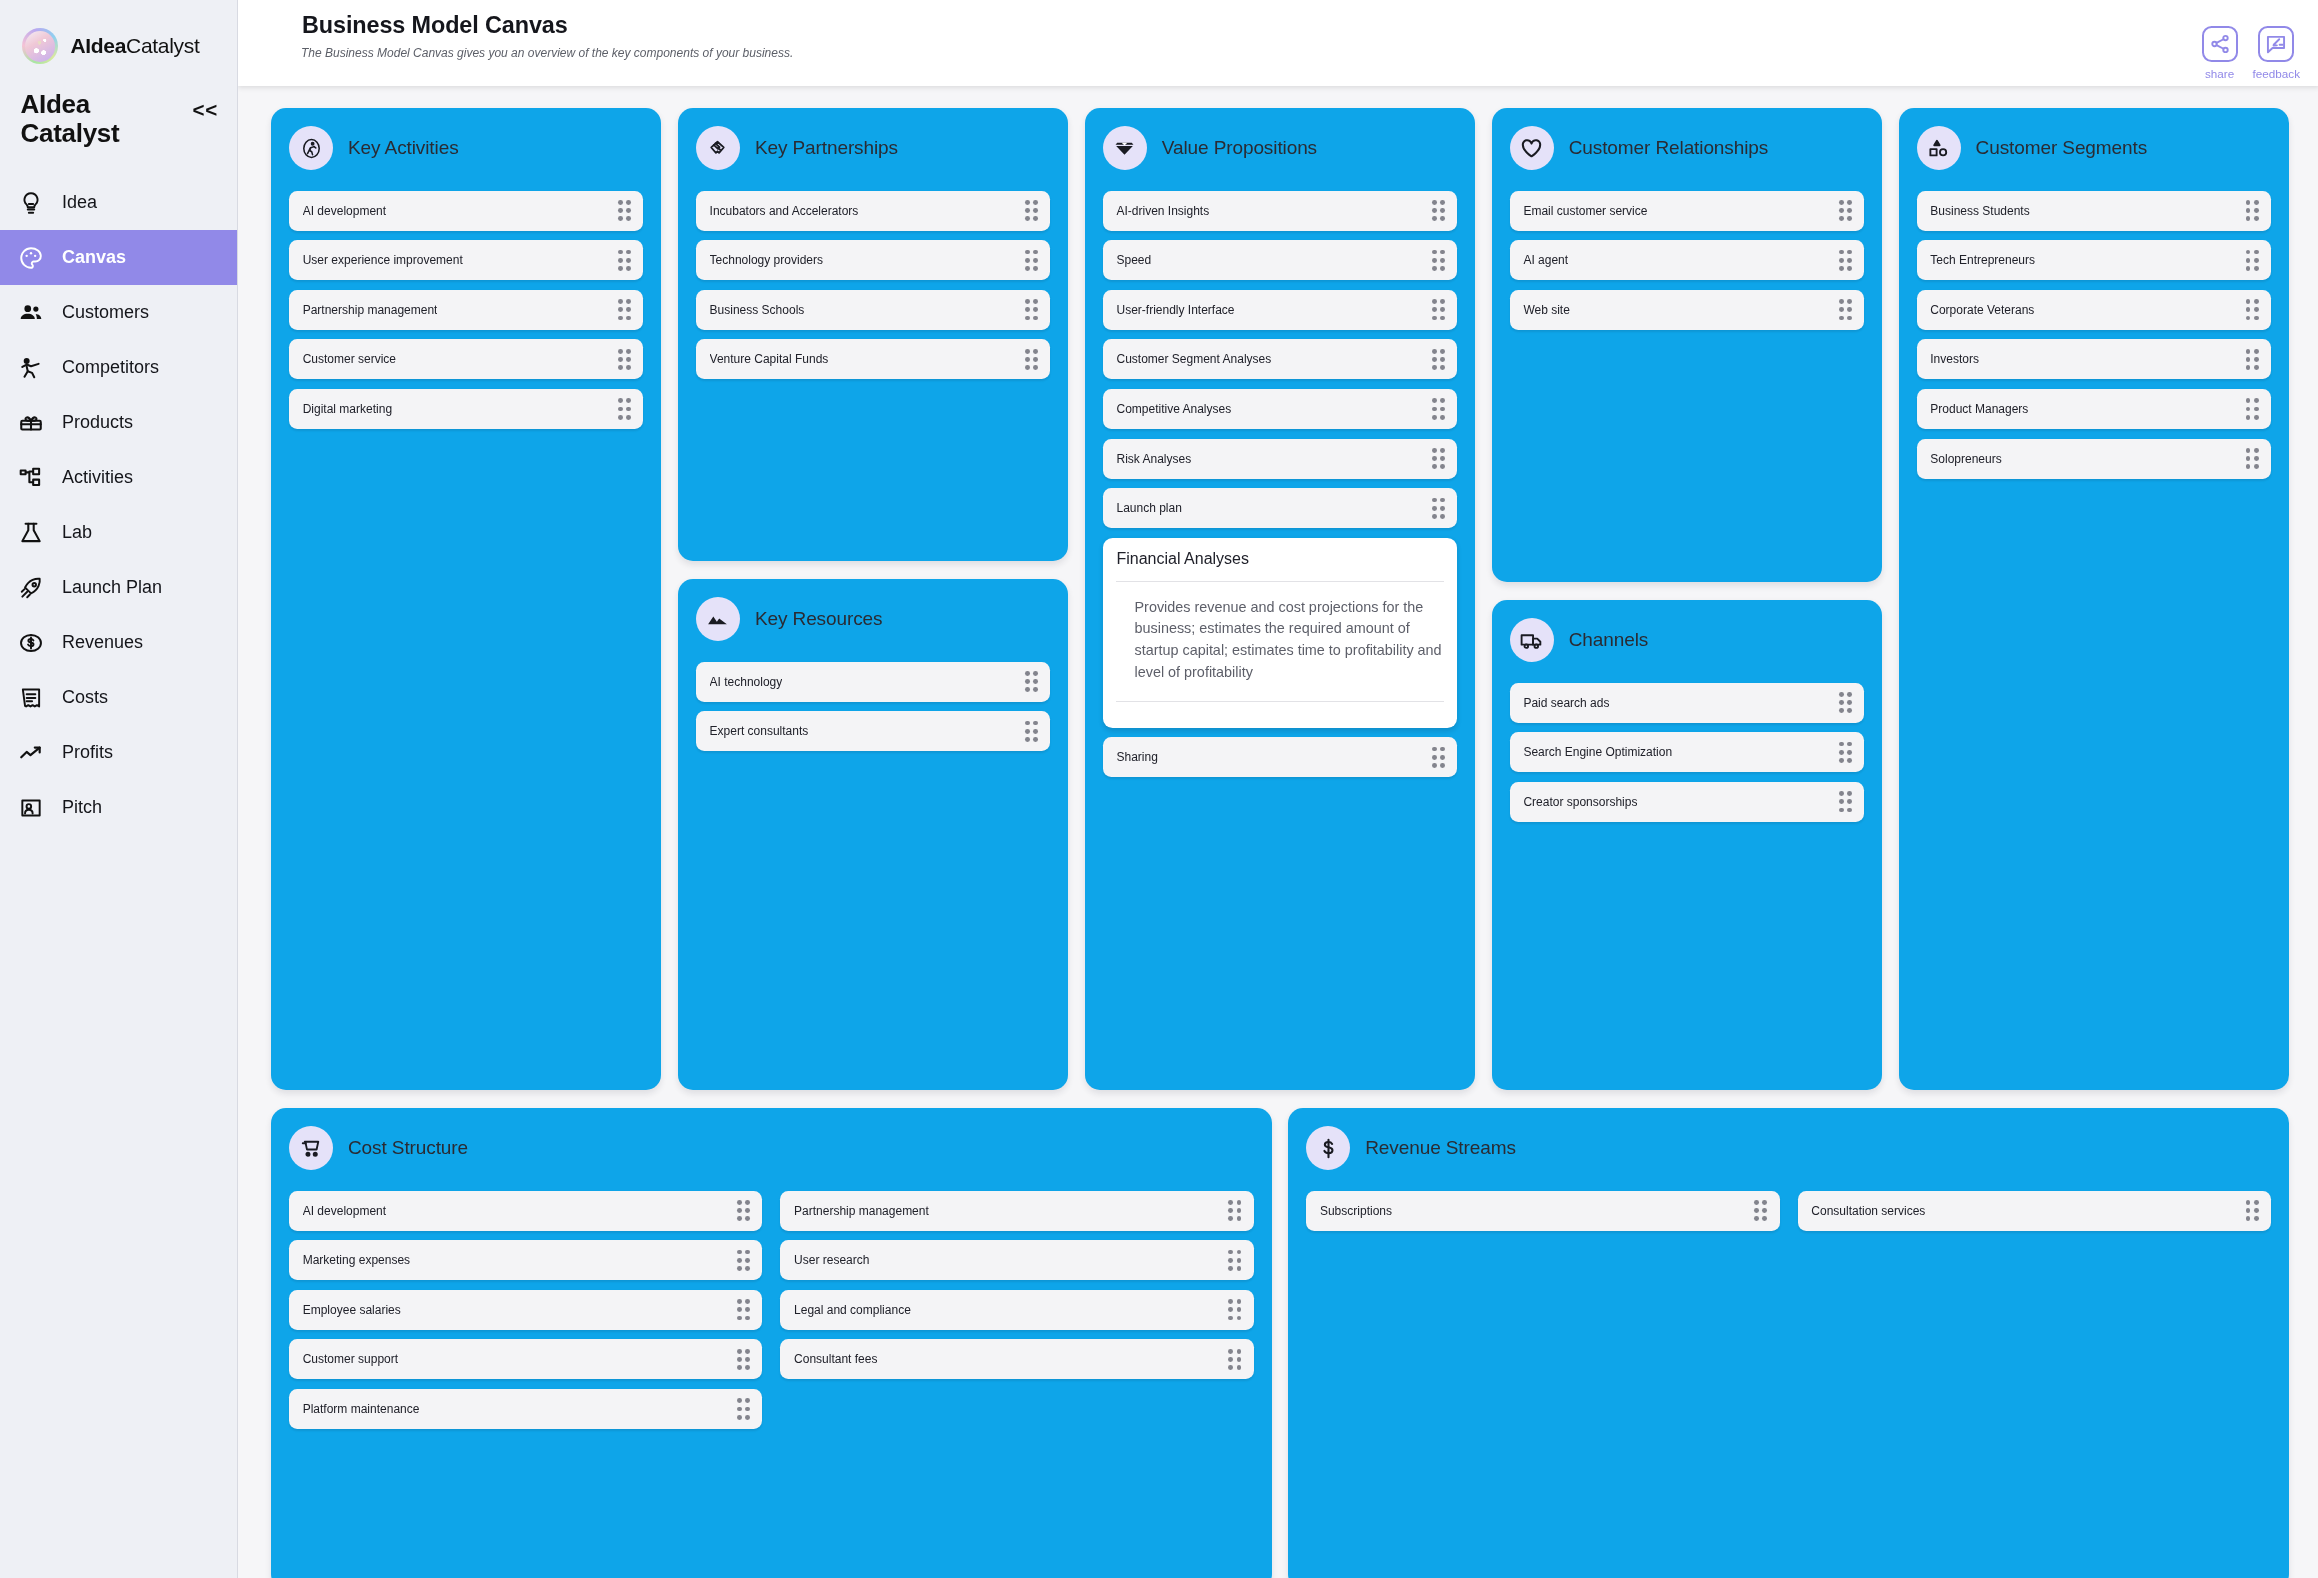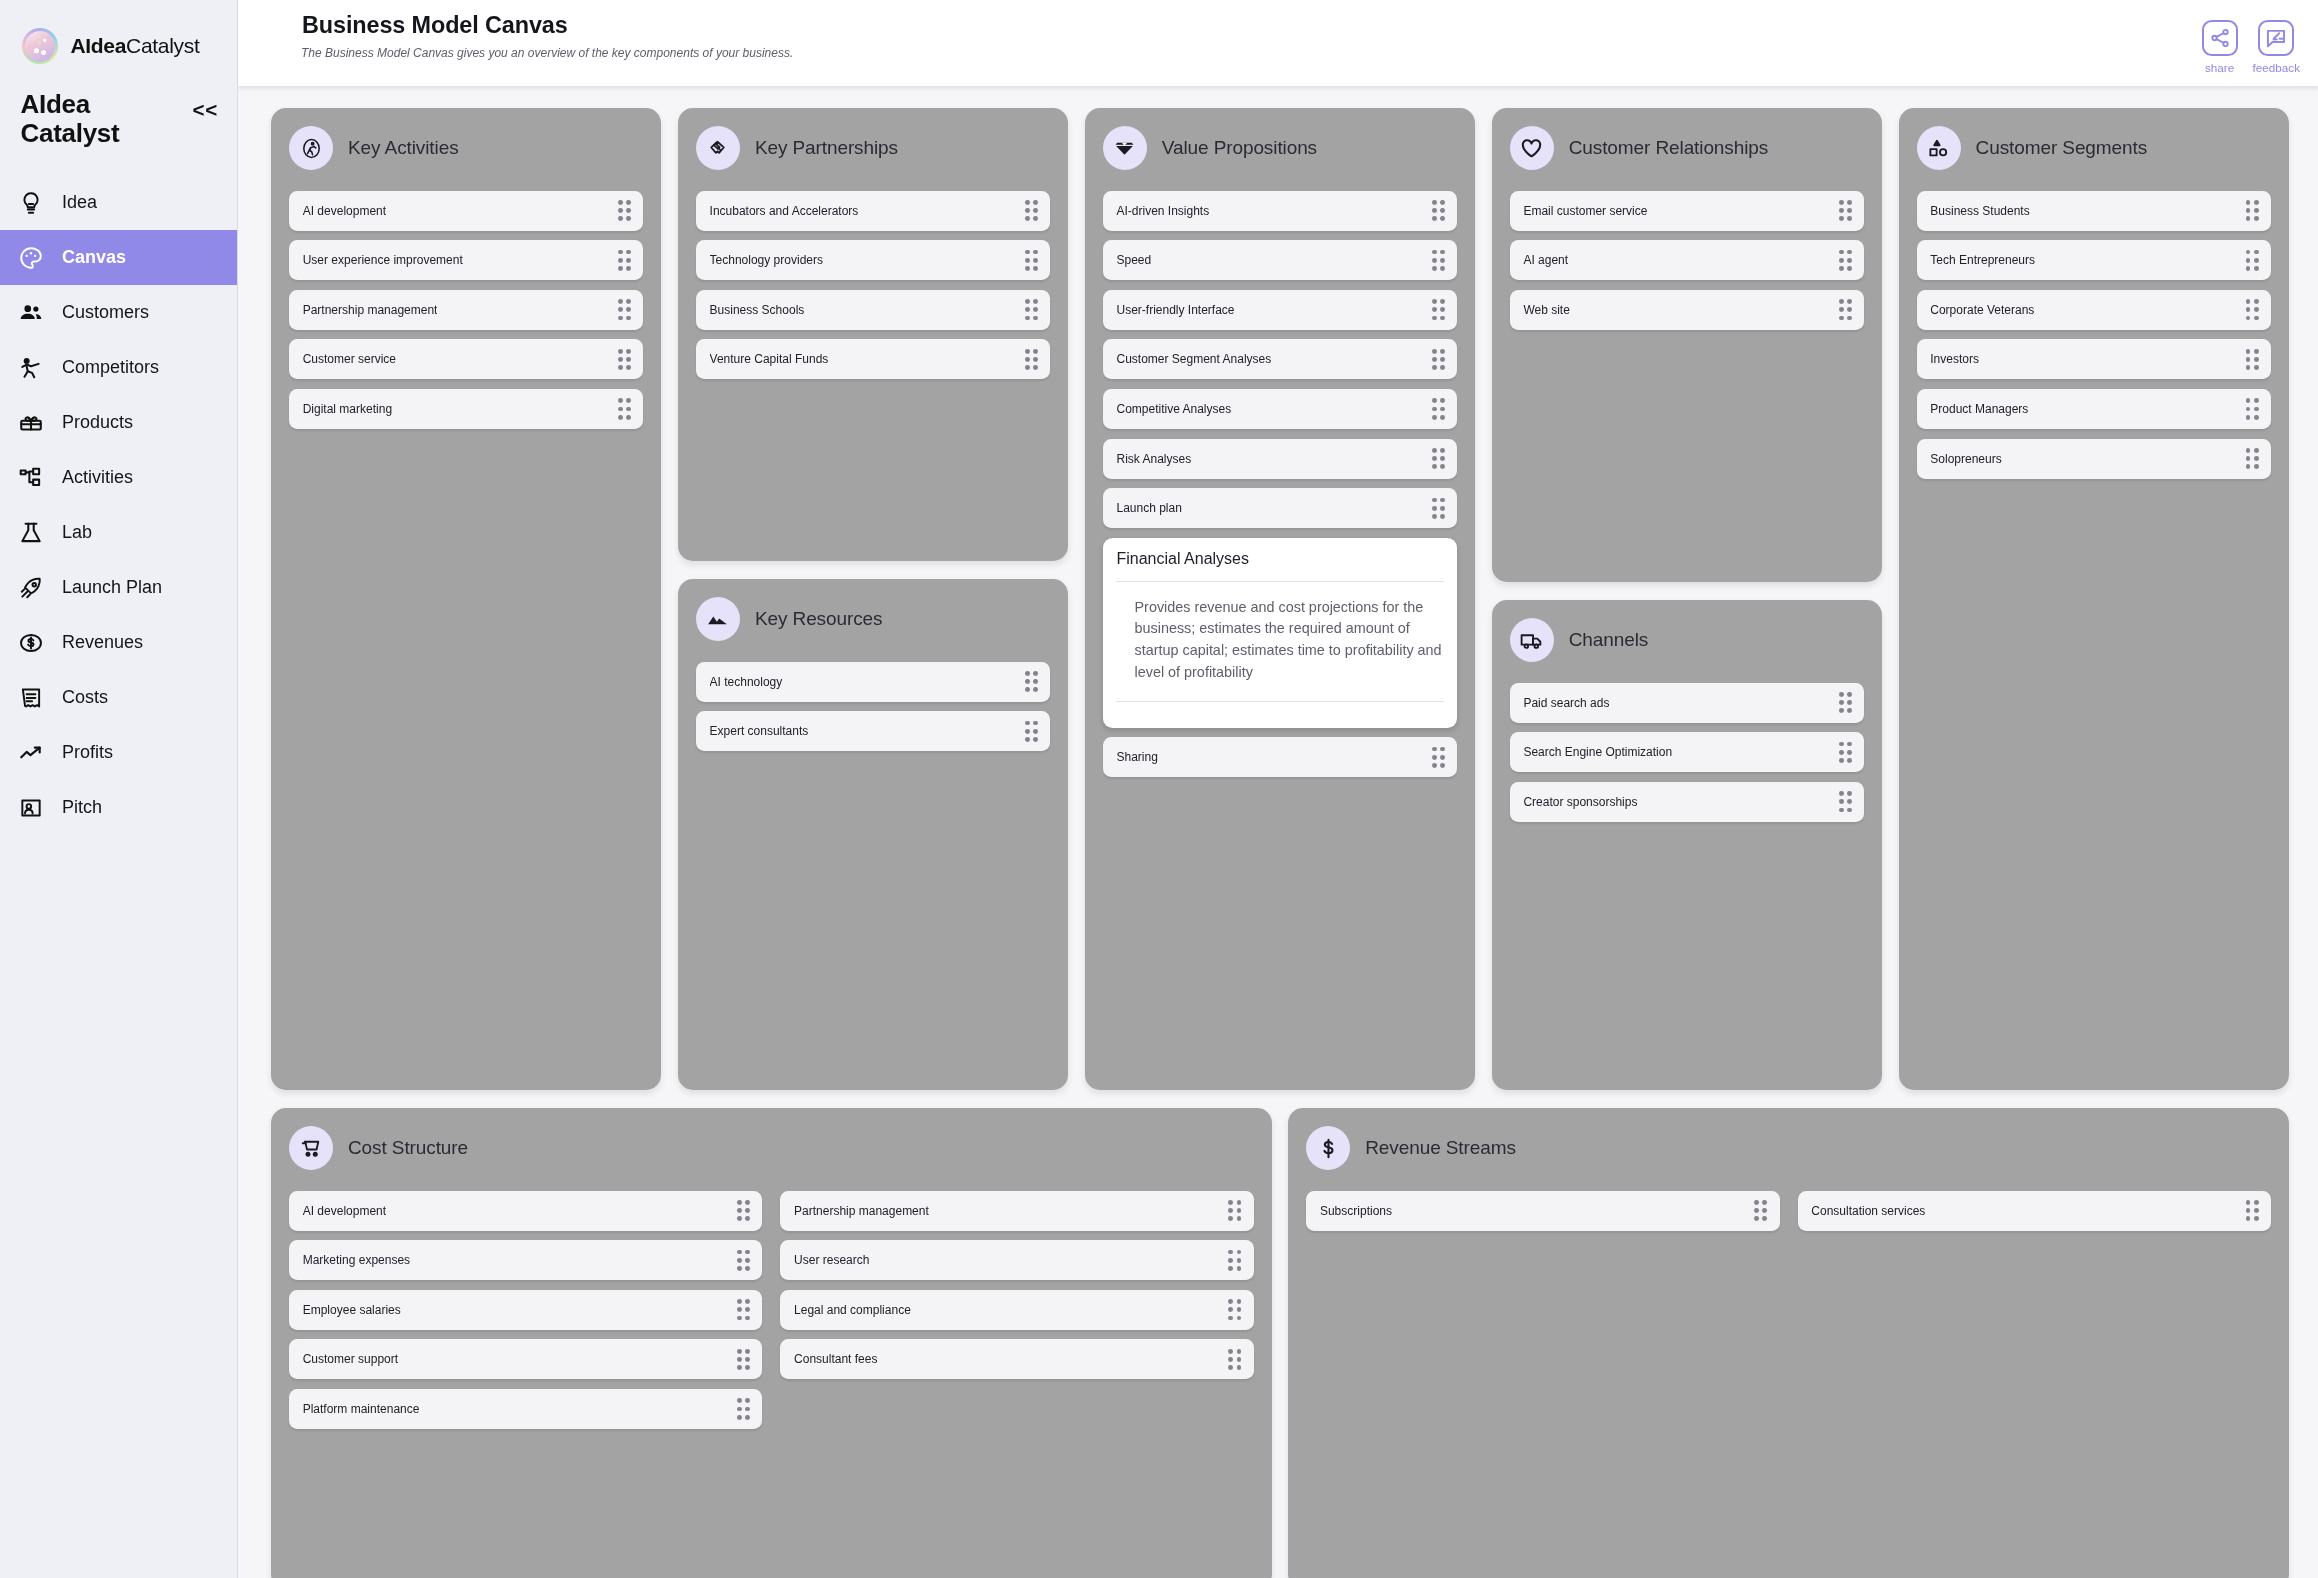--- a/index.html
+++ b/index.html
@@ -142,21 +142,21 @@
   .page-sub {
     margin-top: 6.9px;
     font-size: 12px;
     font-style: italic;
     color: #5c5f६8;
     color: #5c5f68;
     margin-left: 27px;
   }
   .top-actions {
     position: absolute;
-    top: 20px; right: 19px;
+    top: 26px; right: 19px;
     display: flex;
     gap: 15px;
   }
   .top-action { display: flex; flex-direction: column; align-items: center; cursor: pointer; }
   .top-action .ta-box {
     width: 36px; height: 36px;
     border: 2.7px solid #9189e8;
     border-radius: 9.6px;
     display: flex; align-items: center; justify-content: center;
   }
@@ -175,21 +175,21 @@
   }
   .canvas-top {
     display: grid;
     grid-template-columns: repeat(5, 1fr);
     gap: 16.5px;
     height: 982px;
   }
   .col { display: flex; flex-direction: column; gap: 18px; min-height: 0; }
 
   .panel {
-    background: #a3a3a3;
+    background: #0ea5e9;
     border-radius: 15px;
     box-shadow: 0 3.4px 6.2px rgba(30,30,50,0.10);
     padding: 18px 18px 16.5px 18px;
     display: flex;
     flex-direction: column;
     overflow: hidden;
   }
   .panel.grow { flex: 1; }
   .panel.h-full { height: 100%; }
 

